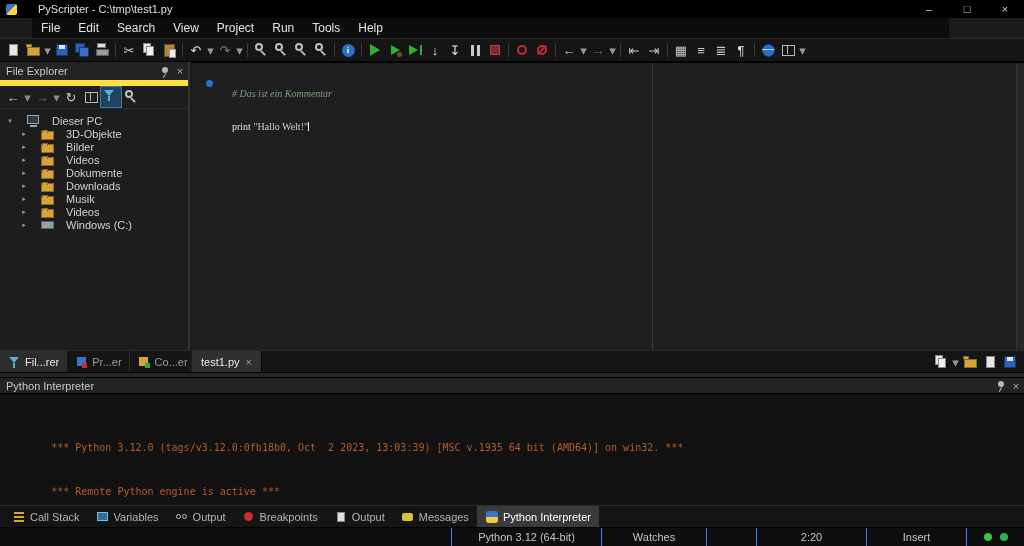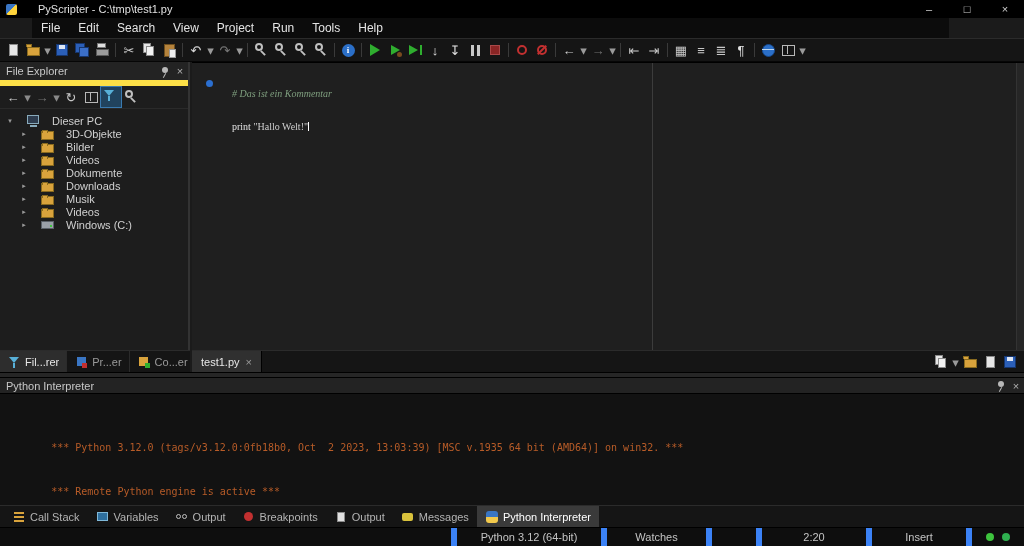--- a/index.html
+++ b/index.html
@@ -138,21 +138,21 @@
 
   
   .btabs{position:absolute;left:0;top:505px;width:1024px;height:22px;background:#151515;
          border-top:1px solid #2b2b2b;box-sizing:border-box;display:flex;align-items:center;padding-left:4px;}
   .btab{display:flex;align-items:center;gap:4px;padding:0 8px;height:22px;font-size:11px;color:#b4b4b4;}
   .btab.active{background:#3a3a3a;color:#fff;}
 
   
   .statusbar{position:absolute;left:0;top:527px;width:1024px;height:19px;background:#0e0e0e;border-top:1px solid #000;
              box-sizing:border-box;display:flex;align-items:center;font-size:11px;color:#c4c4c4;}
-  .sseg{height:18px;display:flex;align-items:center;justify-content:center;border-left:6px solid #3b82f6;box-sizing:border-box;}
+  .sseg{height:18px;display:flex;align-items:center;justify-content:center;border-left:1px solid #3b82f6;box-sizing:border-box;}
   .sseg.fill{flex:1;border-left:none;}
   .led{width:8px;height:8px;border-radius:50%;margin:0 4px;}
   .led1{background:#3ec43e;}
   .led2{background:#2fb050;}
 </style>
 </head>
 <body>
 
 <div id="win">
 

